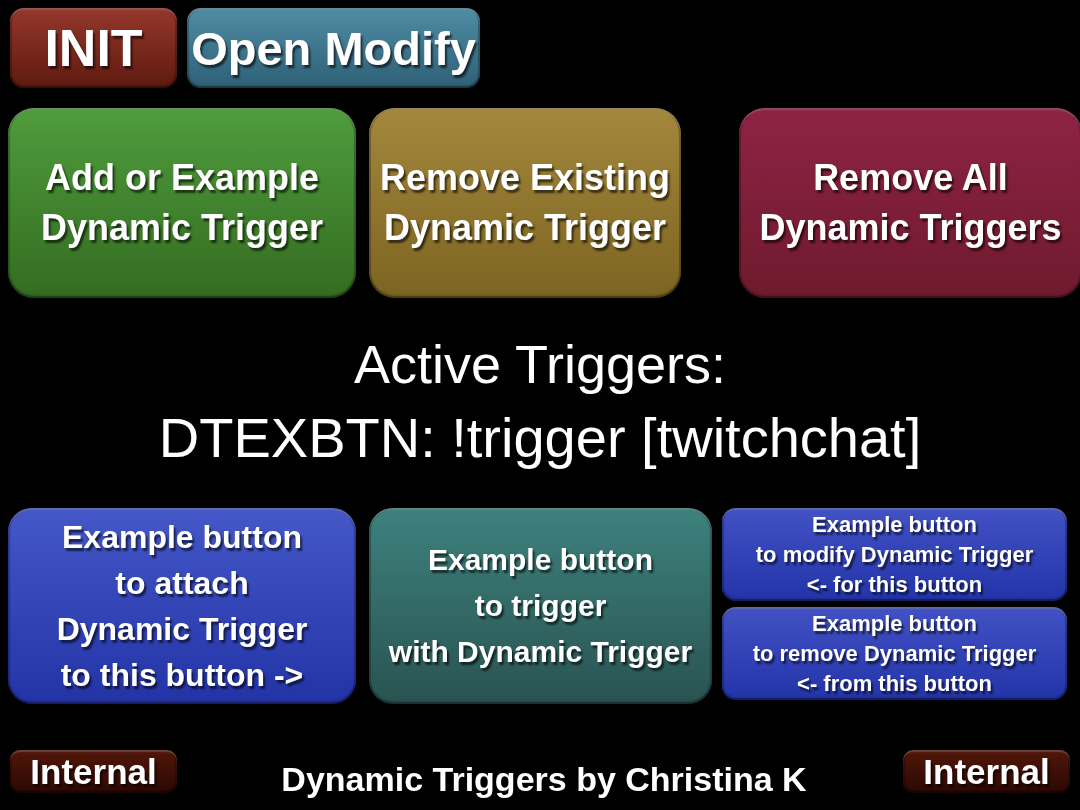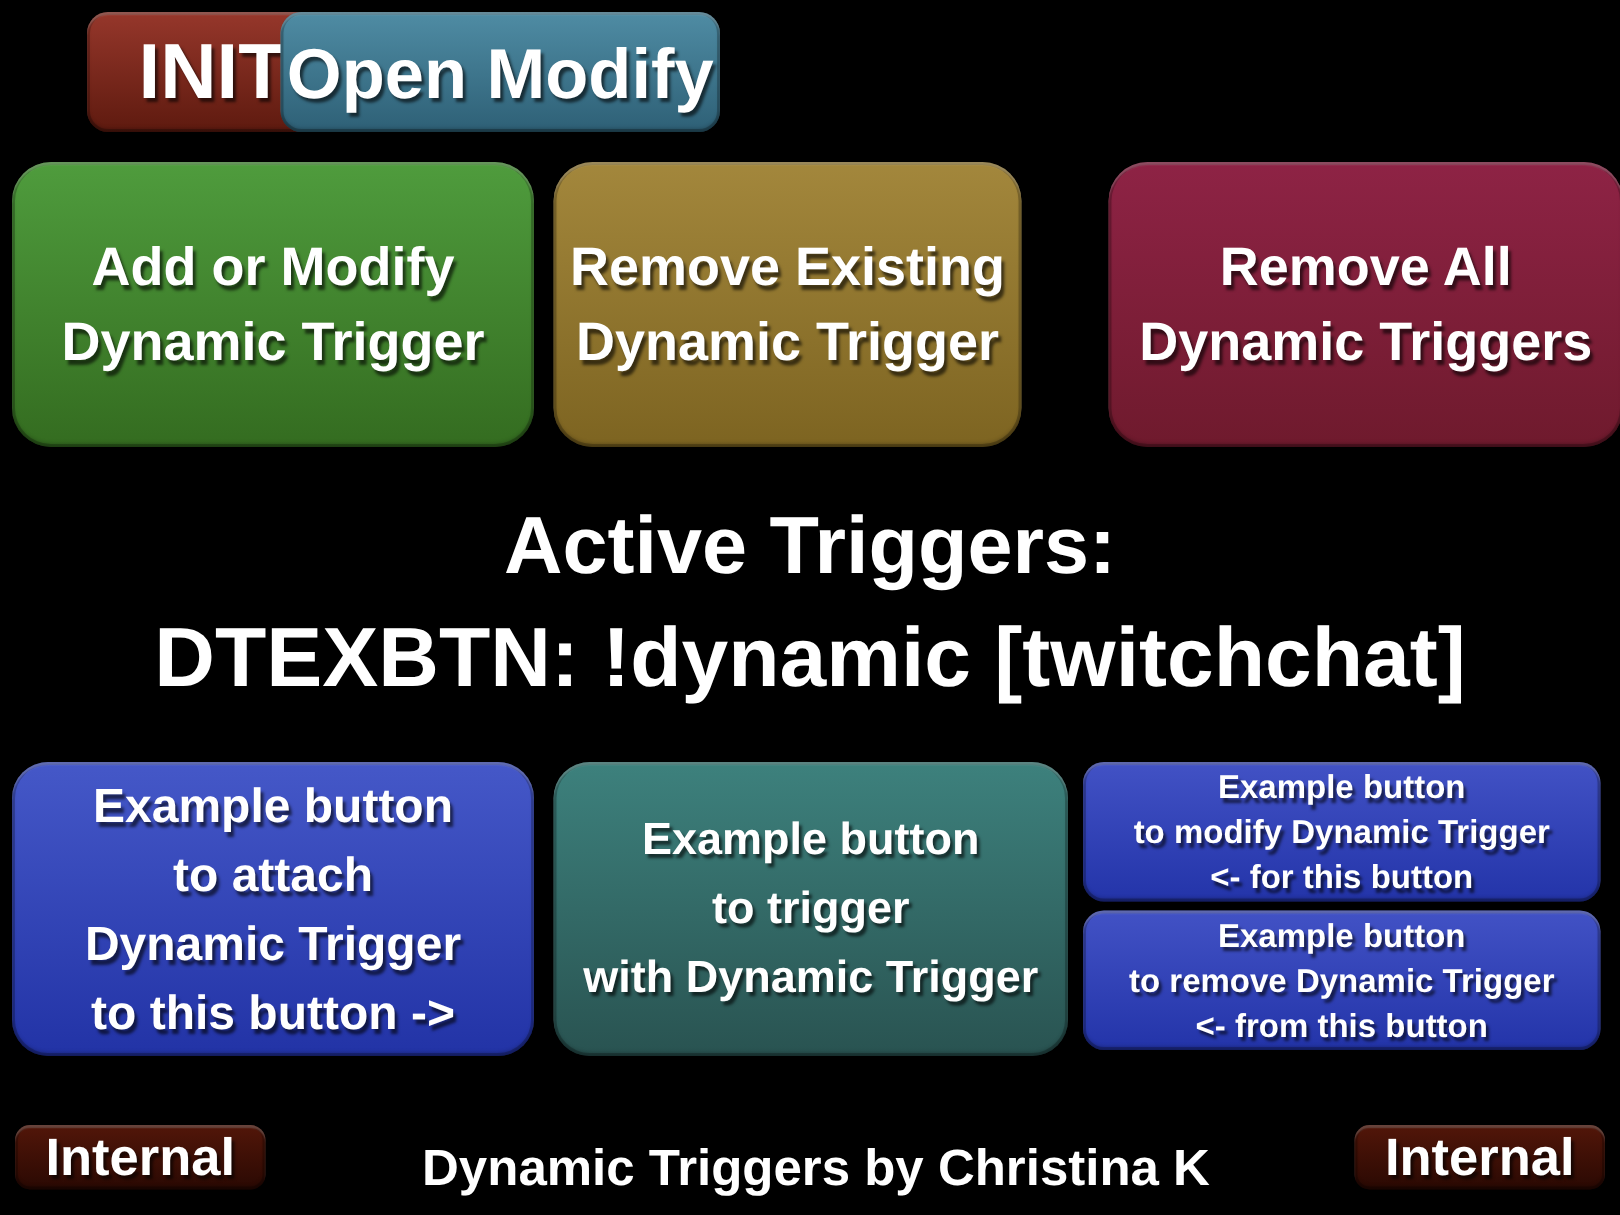--- a/index.html
+++ b/index.html
@@ -31,39 +31,38 @@
     cursor: pointer;
     user-select: none;
     box-sizing: border-box;
     line-height: 1.35;
   }
   
   #btn-init {
     left: 10px; top: 8px; width: 167px; height: 80px;
     border-radius: 14px; font-size: 52px; line-height: 1;
     background: linear-gradient(180deg, var(--init-top), var(--init-bottom));
-    margin-left: 48px;
   }
   #btn-guide {
     left: 187px; top: 8px; width: 293px; height: 80px;
     border-radius: 14px; font-size: 47px; line-height: 1;
     background: linear-gradient(180deg, var(--guide-top), var(--guide-bottom));
   }
   
   .mgmt { top: 108px; height: 190px; border-radius: 26px; font-size: 36px; line-height: 50px; }
   #btn-add    { left: 8px;   width: 348px; background: linear-gradient(180deg, var(--green-top), var(--green-bottom)); }
   #btn-remove { left: 369px; width: 312px; background: linear-gradient(180deg, var(--gold-top), var(--gold-bottom)); }
   #btn-removeall { left: 725px; width: 343px; background: linear-gradient(180deg, var(--maroon-top), var(--maroon-bottom)); margin-left: 14px; }
   
   .status {
     position: absolute;
     left: 0; top: 328px; width: 1080px;
     text-align: center;
     color: #fff;
-    font-weight: bold;
+    font-weight: normal;
   }
   .status .line1 { font-size: 54px; line-height: 73px; }
   .status .line2 { font-size: 56px; line-height: 73px; }
   
   #btn-attach {
     left: 8px; top: 508px; width: 348px; height: 196px;
     border-radius: 24px; font-size: 32px; line-height: 46px;
     background: linear-gradient(180deg, var(--blue-top), var(--blue-bottom));
   }
   #btn-trigger {
@@ -98,32 +97,32 @@
 </style>
 </head>
 <body>
 
 <div class="stage">
 
   <div class="btn" id="btn-init">INIT</div>
 
   <div class="btn" id="btn-guide">Open Modify</div>
 
-  <div class="btn mgmt" id="btn-add">Add or Modify
+  <div class="btn mgmt" id="btn-add">Add or Example
 Dynamic Trigger</div>
 
   <div class="btn mgmt" id="btn-remove">Remove Existing
 Dynamic Trigger</div>
 
   <div class="btn mgmt" id="btn-removeall">Remove All
 Dynamic Triggers</div>
 
   <div class="status">
     <div class="line1">Active Triggers:</div>
-    <div class="line2">DTEXBTN: !dynamic [twitchchat]</div>
+    <div class="line2">DTEXBTN: !trigger [twitchchat]</div>
   </div>
 
   <div class="btn" id="btn-attach">Example button
 to attach
 Dynamic Trigger
 to this button -&gt;</div>
 
   <div class="btn" id="btn-trigger">Example button
 to trigger
 with Dynamic Trigger</div>

